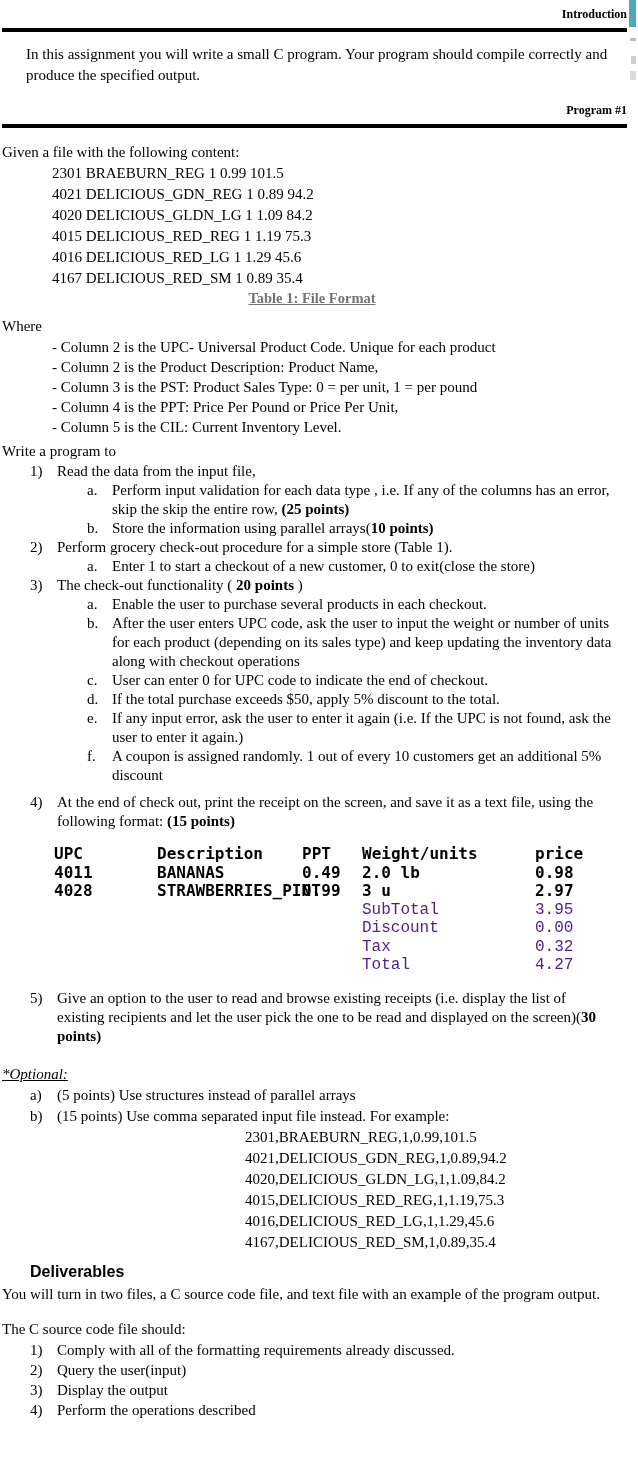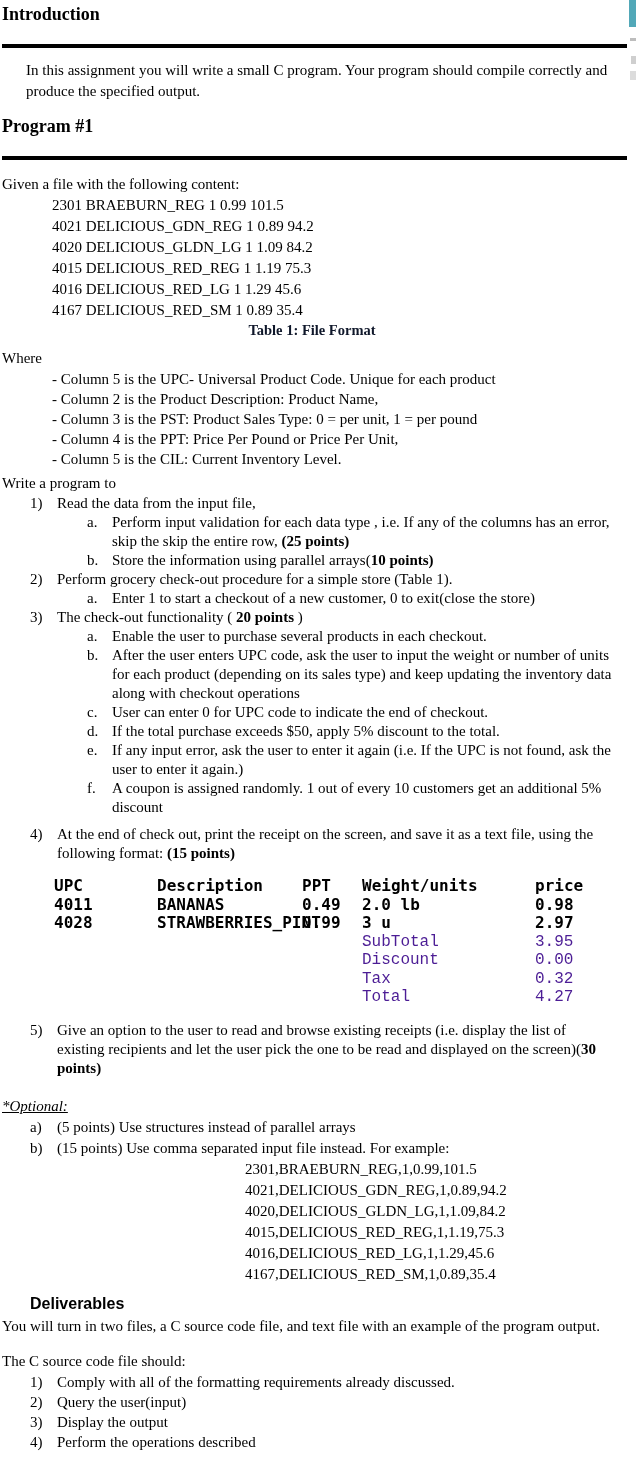--- a/index.html
+++ b/index.html
@@ -4,22 +4,22 @@
 <style>
   html,body { margin:0; padding:0; }
   body {
     width:638px; height:1474px; background:#ffffff; color:#000;
     font-family:"Liberation Serif", serif; font-size:15px;
     position:relative; overflow:hidden;
   }
   .content { width:627px; padding:2px 0 0 2px; box-sizing:border-box; }
 
   .sec-heading {
-    font-size:18px; font-weight:bold; line-height:22px;
-    padding:1px 0 19px 0; border-bottom:4px solid #000; width:625px;
+    font-size:12px; font-weight:bold; line-height:22px;
+    padding:1px 0 3px 0; border-bottom:4px solid #000; width:625px;text-align:right;
   }
   .h2 { margin-top:12px; }
 
   .para { margin-top:12px; line-height:21px; width:616px;margin-left:24px; }
   .given { margin-top:14px; line-height:21px; }
 
   .file-list { margin-left:50px; line-height:21px; }
   .caption { width:620px; text-align:center; font-weight:bold; font-size:14.5px; line-height:19px; }
 
   .where-label { margin-top:8px; line-height:21px; }
@@ -72,25 +72,25 @@
 
   <div class="given">Given a file with the following content:</div>
   <div class="file-list">
     <div>2301 BRAEBURN_REG 1 0.99 101.5</div>
     <div>4021 DELICIOUS_GDN_REG 1 0.89 94.2</div>
     <div>4020 DELICIOUS_GLDN_LG 1 1.09 84.2</div>
     <div>4015 DELICIOUS_RED_REG 1 1.19 75.3</div>
     <div>4016 DELICIOUS_RED_LG 1 1.29 45.6</div>
     <div>4167 DELICIOUS_RED_SM 1 0.89 35.4</div>
   </div>
-  <div class="caption" id="tbl-caption" style="color: #0f172a;">Table 1: File Format</div>
+  <div class="caption" id="tbl-caption" style="color: #737373; text-decoration: underline;">Table 1: File Format</div>
 
   <div class="where-label">Where</div>
   <div class="where-list">
-    <div>- Column 5 is the UPC- Universal Product Code. Unique for each product</div>
+    <div>- Column 2 is the UPC- Universal Product Code. Unique for each product</div>
     <div>- Column 2 is the Product Description: Product Name,</div>
     <div>- Column 3 is the PST: Product Sales Type: 0 = per unit, 1 = per pound</div>
     <div>- Column 4 is the PPT: Price Per Pound or Price Per Unit,</div>
     <div>- Column 5 is the CIL: Current Inventory Level.</div>
   </div>
 
   <div class="write-label">Write a program to</div>
 
   <div class="tasks">
 

